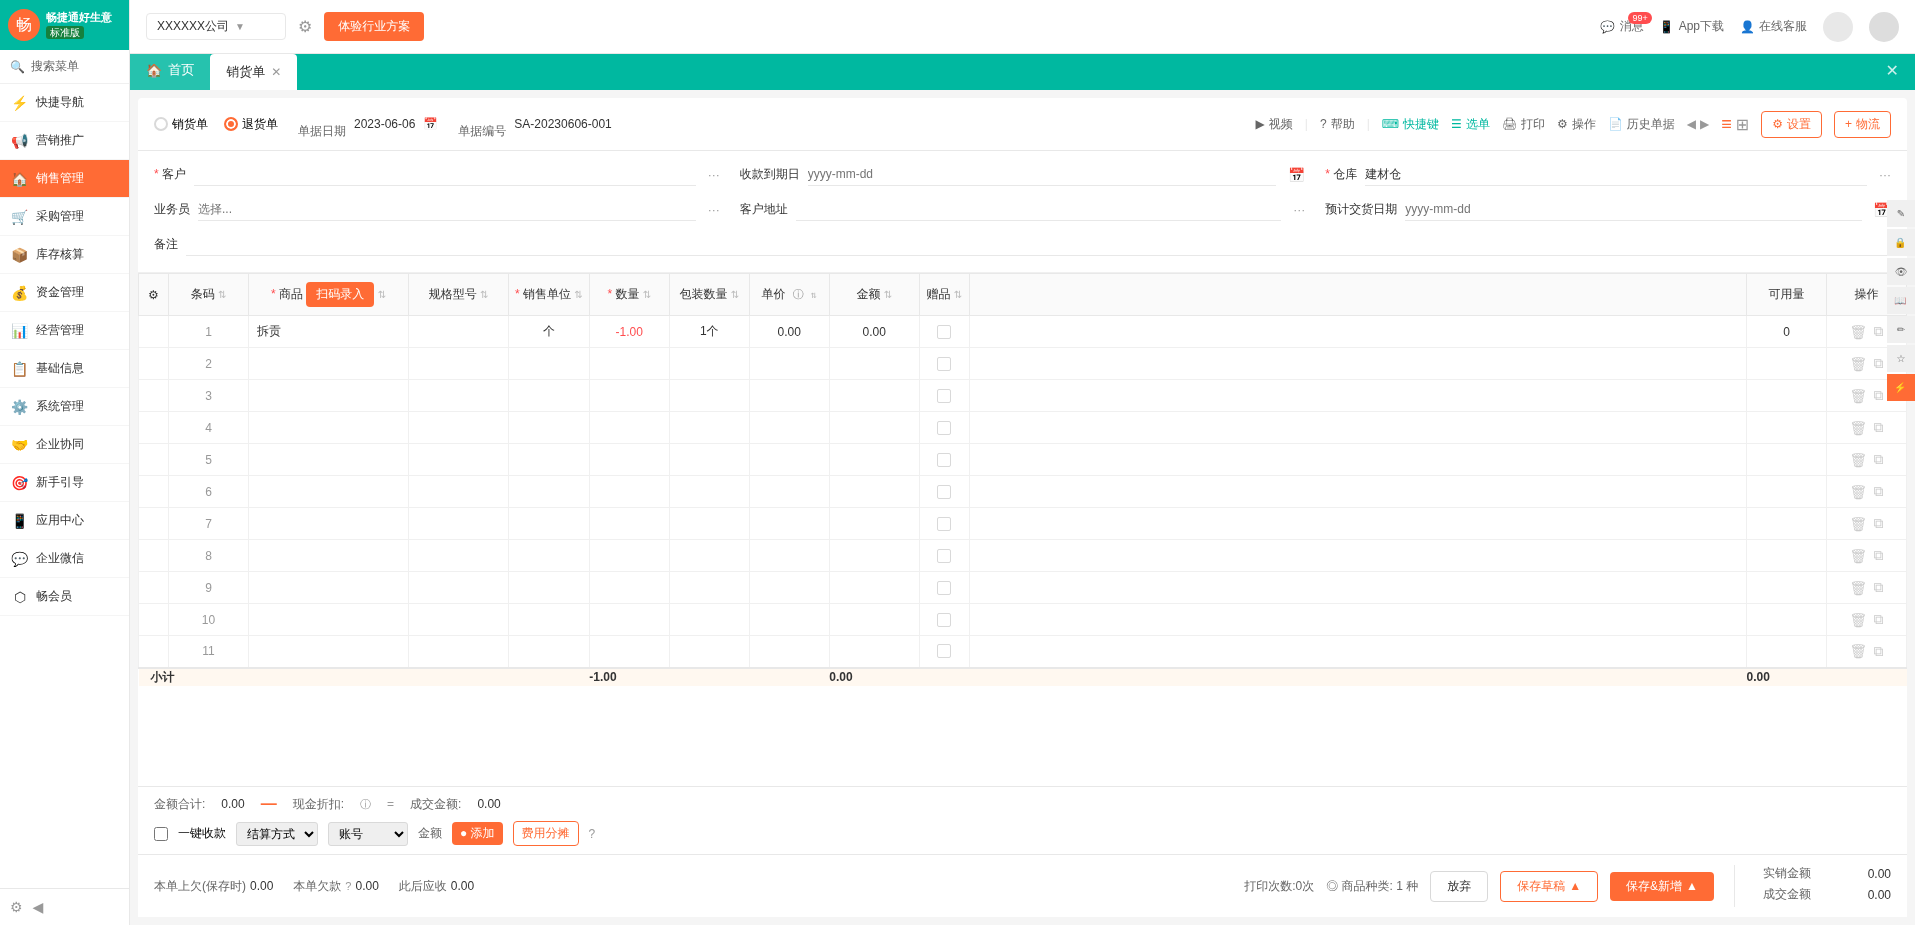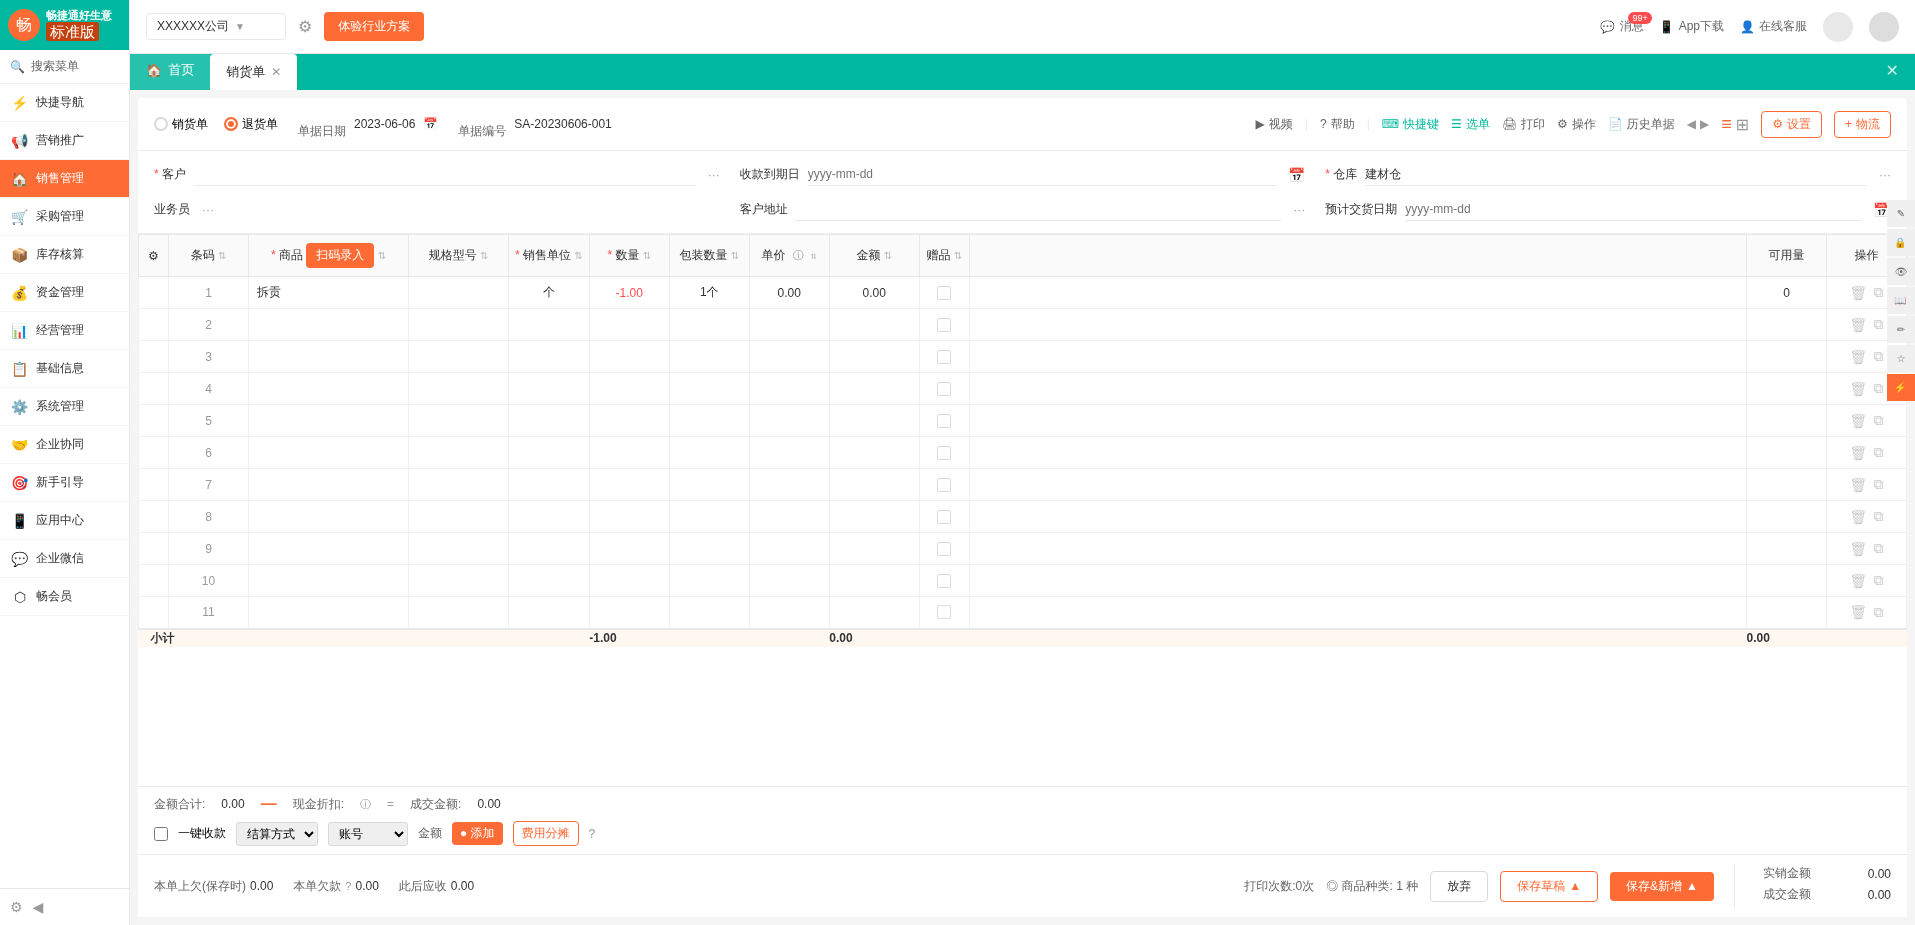--- a/index.html
+++ b/index.html
@@ -2,21 +2,21 @@
 <html><head>
   <meta charset="utf-8">
   <style>
     * { box-sizing: border-box; margin: 0; padding: 0; }
     body { font-family: 'Microsoft YaHei', Arial, sans-serif; font-size: 12px; background: #f0f2f5; overflow: hidden; width: 1915px; height: 925px; }
 
     
     .sidebar { position: fixed; left: 0; top: 0; width: 130px; height: 925px; background: #fff; border-right: 1px solid #e8e8e8; display: flex; flex-direction: column; z-index: 100; }
     .sidebar-logo { background: #00b8a0; padding: 10px 8px; display: flex; align-items: center; gap: 6px; height: 50px; }
     .sidebar-logo-text { color: #fff; font-size: 11px; font-weight: bold; line-height: 1.3; }
-    .sidebar-logo-badge { background: #c2410c; color: #fff; font-size: 15px; padding: 1px 4px; border-radius: 3px; }
+    .sidebar-logo-badge { background: #15803d; color: #fff; font-size: 10px; padding: 1px 4px; border-radius: 3px; }
     .sidebar-search { display: flex; align-items: center; padding: 8px 10px; border-bottom: 1px solid #f0f0f0; cursor: pointer; color: #666; gap: 6px; }
     .sidebar-item { display: flex; align-items: center; padding: 10px 12px; cursor: pointer; color: #333; gap: 8px; font-size: 12px; border-bottom: 1px solid #f5f5f5; }
     .sidebar-item.active { background: #ff6b35; color: #fff; }
     .sidebar-item .icon { width: 16px; height: 16px; display: flex; align-items: center; justify-content: center; font-size: 14px; }
     .sidebar-bottom { margin-top: auto; display: flex; align-items: center; padding: 10px; border-top: 1px solid #e8e8e8; gap: 10px; }
     .sidebar-bottom-icon { color: #999; cursor: pointer; font-size: 14px; }
 
     
     .header { position: fixed; left: 130px; top: 0; right: 0; height: 54px; background: #fff; border-bottom: 1px solid #e8e8e8; display: flex; align-items: center; padding: 0 16px; z-index: 99; gap: 12px; }
     .company-selector { display: flex; align-items: center; gap: 6px; border: 1px solid #e8e8e8; border-radius: 4px; padding: 4px 10px; cursor: pointer; min-width: 140px; }
@@ -347,34 +347,39 @@
         <div class="field-group" style="flex:1.2;">
           <span class="field-label"><span style="color:#ff4d4f;">*</span> 仓库</span>
           <input class="field-input" type="text" value="建材仓" style="">
           <span class="field-dots">···</span>
         </div>
       </div>
 
       <div class="form-row">
         <div class="field-group" style="flex:1.2;">
           <span class="field-label">业务员</span>
+          <input class="field-input" type="text" placeholder="选择..." style="">
           <span class="field-dots">···</span>
         </div>
         <div class="field-group" style="flex:1.2;">
           <span class="field-label">客户地址</span>
           <input class="field-input" type="text" value="" style="">
           <span class="field-dots">···</span>
         </div>
         <div class="field-group" style="flex:1.2;">
           <span class="field-label">预计交货日期</span>
           <input class="field-input" type="text" placeholder="yyyy-mm-dd" style="color: rgb(187, 187, 187);">
           <span class="field-cal">📅</span>
         </div>
       </div>
 
+      <div class="notes-row">
+        <span class="notes-label">备注</span>
+        <input type="text" style="border-top: none; border-right: none; border-left: none; border-image: initial; border-bottom: 1px solid rgb(232, 232, 232); flex: 1 1 0%; padding: 4px 0px; font-size: 12px; outline: none; min-width: 200px;">
+      </div>
     </div>
 
     <div class="table-container">
       <div class="data-table">
         <table>
           <thead>
             <tr>
               <th class="col-settings">⚙</th>
               <th class="col-barcode">
                 <span>条码</span>

